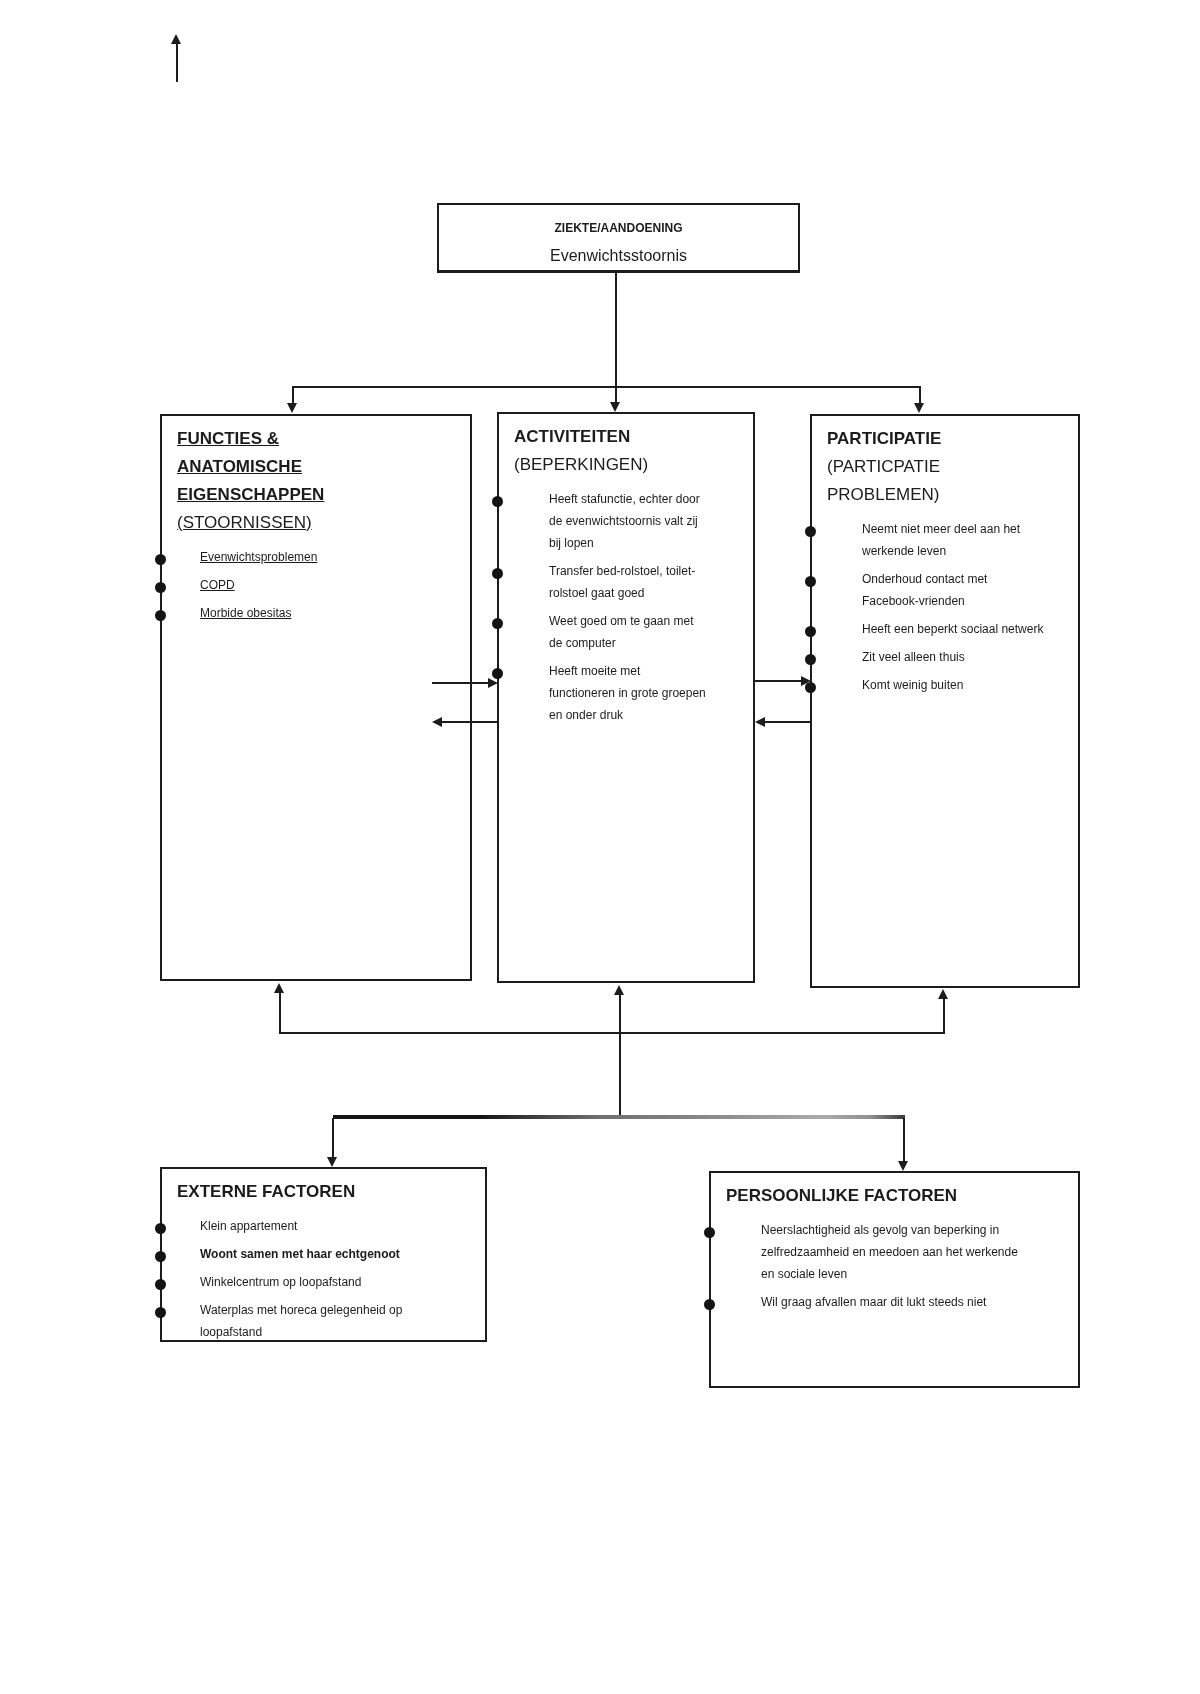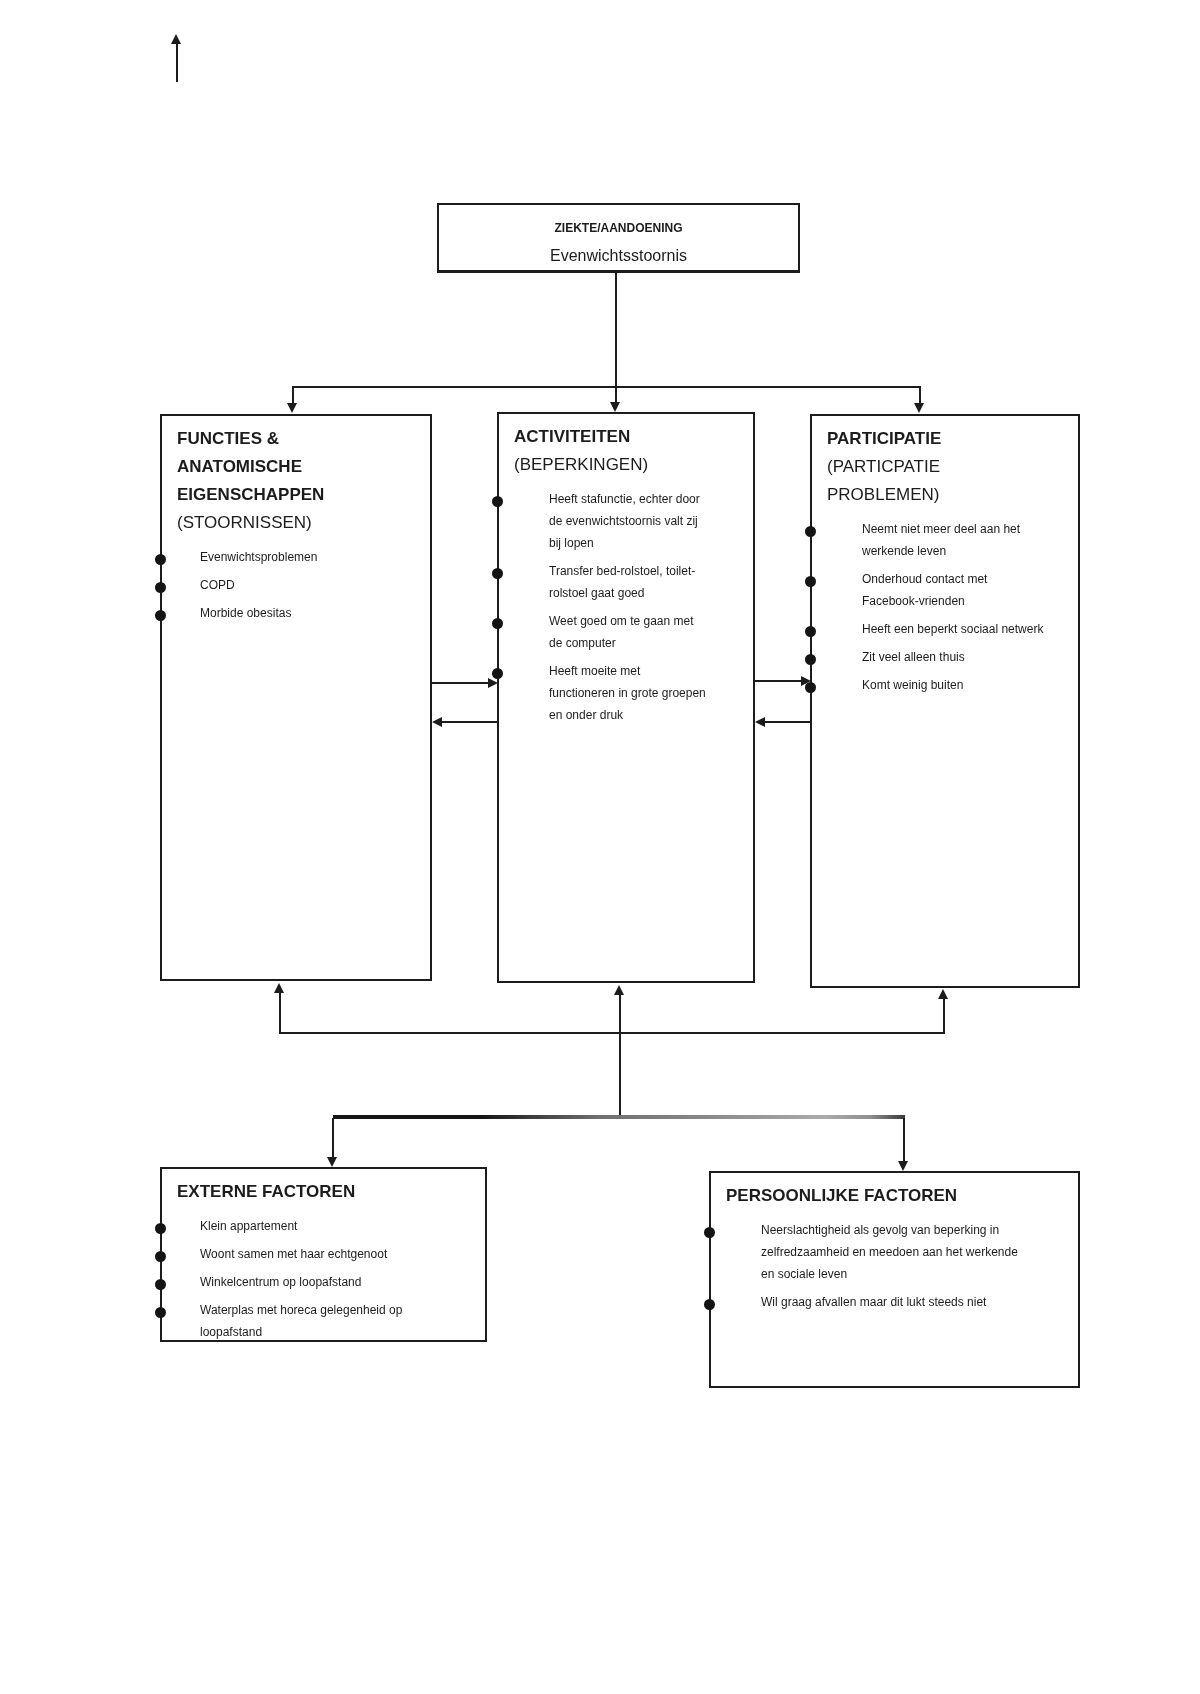--- a/index.html
+++ b/index.html
@@ -54,21 +54,21 @@
   </div>
 
   <div class="vl" style="left:615px;top:273px;height:131px;"></div>
   <div class="hl" style="left:293px;top:386px;width:628px;"></div>
   <div class="vl" style="left:292px;top:386px;height:18px;"></div>
   <div class="ah down" style="left:287px;top:403px;"></div>
   <div class="ah down" style="left:610px;top:402px;"></div>
   <div class="vl" style="left:919px;top:386px;height:18px;"></div>
   <div class="ah down" style="left:914px;top:403px;"></div>
 
-  <div class="box" style="left:160px;top:414px;width:272px;height:567px;">
+  <div class="box" style="left:160px;top:414px;width:312px;height:567px;text-decoration:underline;">
     <div class="hd">
         <div>FUNCTIES &amp;</div>
         <div>ANATOMISCHE</div>
         <div>EIGENSCHAPPEN</div>
       </div>
     <div class="hd plain">
         <div>(STOORNISSEN)</div>
       </div>
     <div class="list" style="padding-right:12px;">
         <div class="item" style="padding-left:38px;">
@@ -172,21 +172,21 @@
 
   <div class="box" style="left:160px;top:1167px;width:327px;height:175px;">
     <div class="hd">
         <div>EXTERNE FACTOREN</div>
       </div>
     <div class="list" style="padding-right:30px;">
         <div class="item" style="padding-left:38px;">
         <span class="dot"></span>
         <span>Klein appartement</span>
       </div>
-        <div class="item" style="padding-left:38px;">
+        <div class="item" style="padding-left:38px;font-weight:bold;">
         <span class="dot"></span>
         <span>Woont samen met haar echtgenoot</span>
       </div>
         <div class="item" style="padding-left:38px;">
         <span class="dot"></span>
         <span>Winkelcentrum op loopafstand</span>
       </div>
         <div class="item" style="padding-left:38px;">
         <span class="dot"></span>
         <span>Waterplas met horeca gelegenheid op loopafstand</span>

